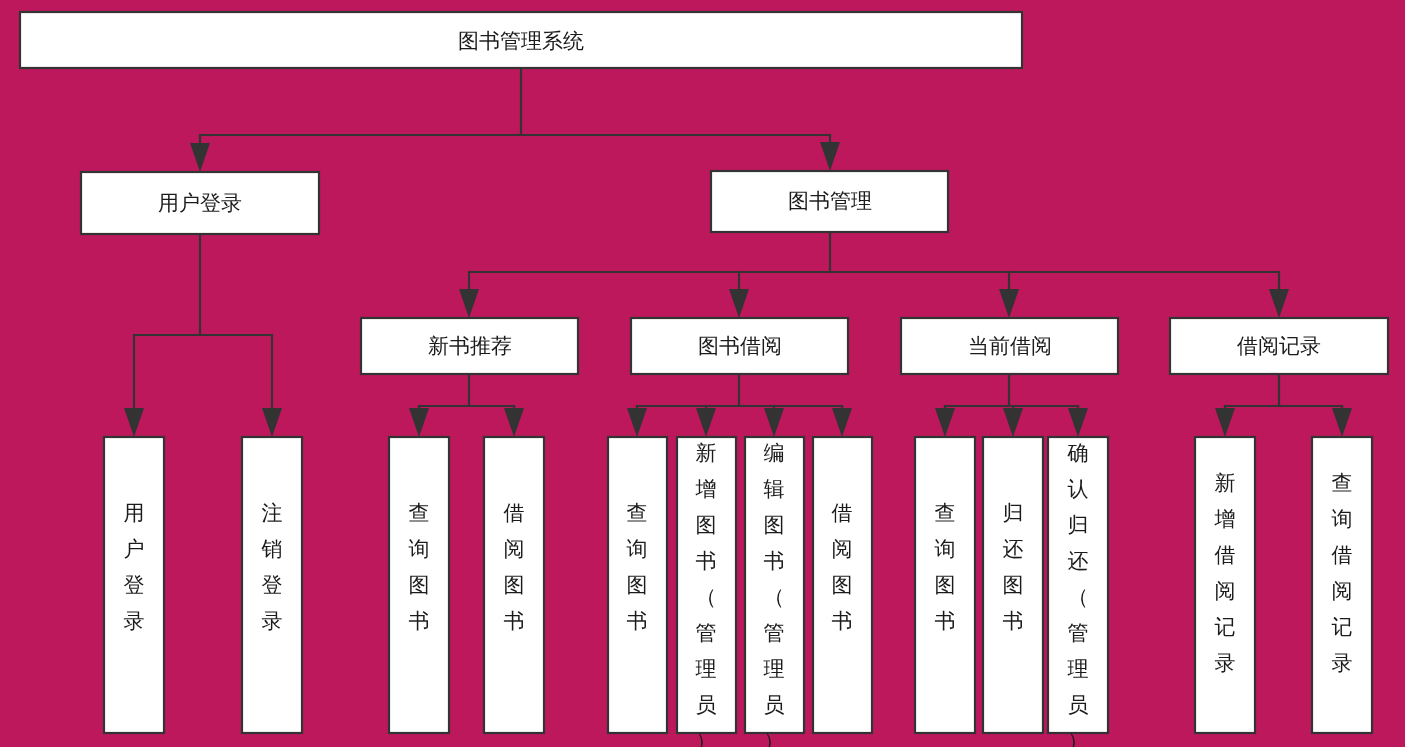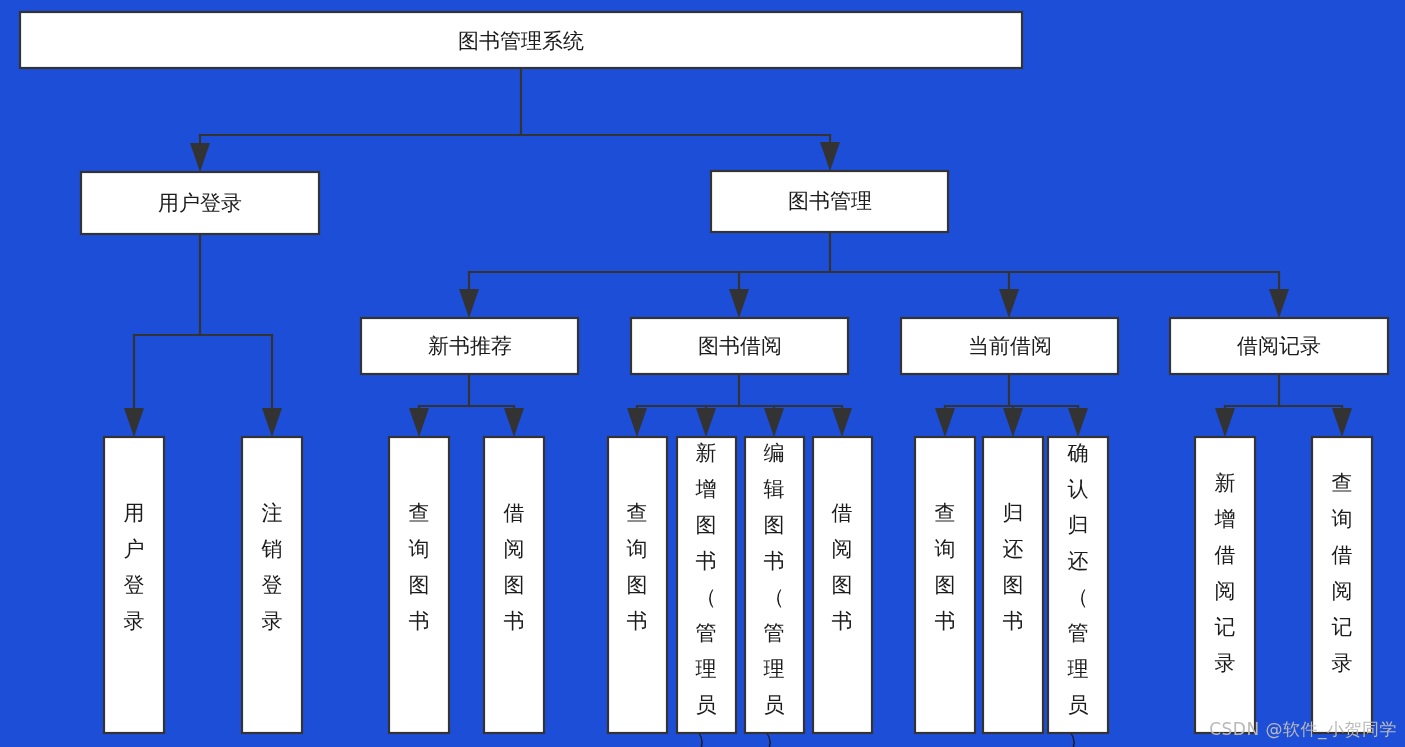--- a/index.html
+++ b/index.html
@@ -11,21 +11,21 @@
   body {
     width: 1405px;
     height: 747px;
     font-family: "DejaVu Sans", "Liberation Sans", sans-serif;
     overflow: hidden;
   }
   #diagram-root {
     position: relative;
     width: 1405px;
     height: 747px;
-    background: #1d4ed8;
+    background: #be185d;
   }
   svg#diagram-svg {
     position: absolute;
     left: 0;
     top: 0;
     width: 1405px;
     height: 747px;
     display: block;
   }
   .node-box {
@@ -234,15 +234,14 @@
       <text class="node-label-v" x="1225" y="490"><tspan x="1225" y="490">新</tspan><tspan x="1225" y="526">增</tspan><tspan x="1225" y="562">借</tspan><tspan x="1225" y="598">阅</tspan><tspan x="1225" y="634">记</tspan><tspan x="1225" y="670">录</tspan></text>
     </g>
 
     <g>
       <rect class="node-box" x="1312" y="437" width="60" height="296"></rect>
       <text class="node-label-v" x="1342" y="490"><tspan x="1342" y="490">查</tspan><tspan x="1342" y="526">询</tspan><tspan x="1342" y="562">借</tspan><tspan x="1342" y="598">阅</tspan><tspan x="1342" y="634">记</tspan><tspan x="1342" y="670">录</tspan></text>
     </g>
 
   </svg>
 
-  <div class="watermark">CSDN @软件_小贺同学</div>
 
 </div>
 
 </body></html>

